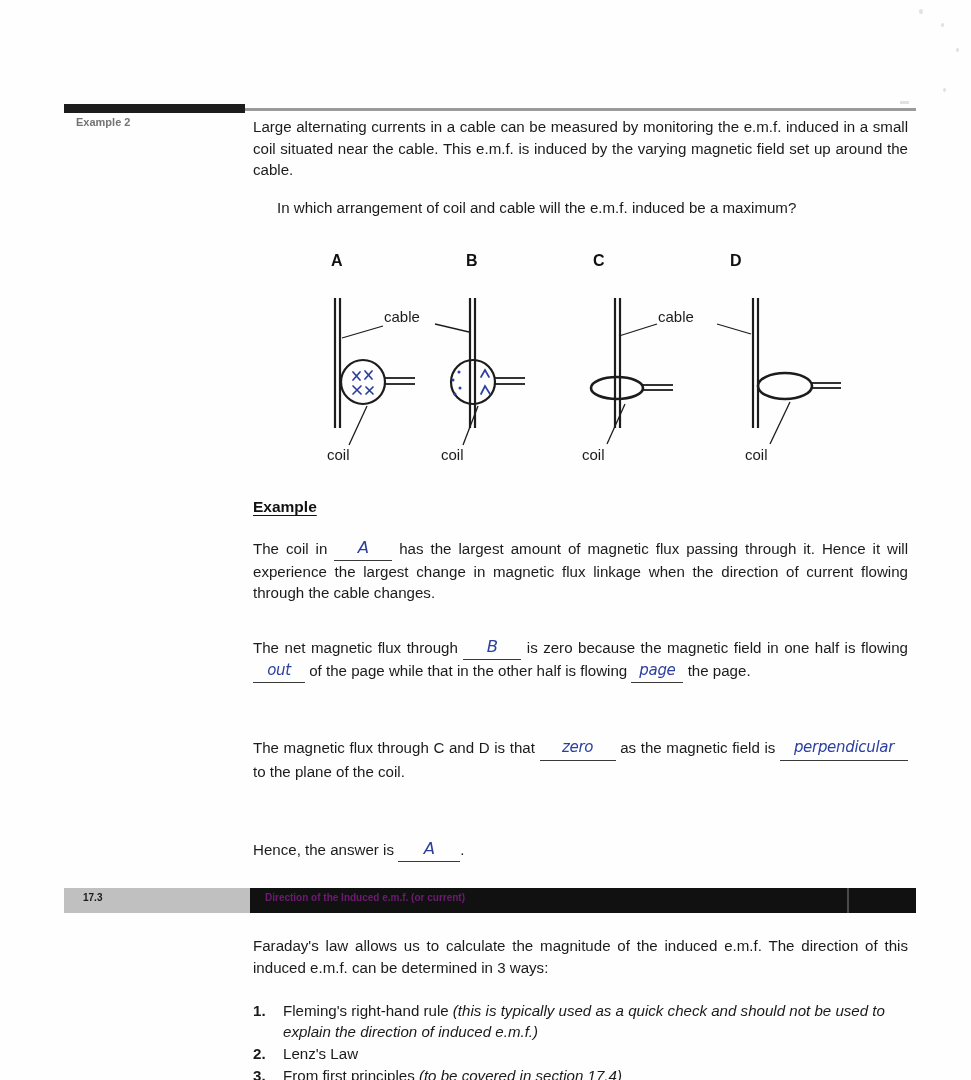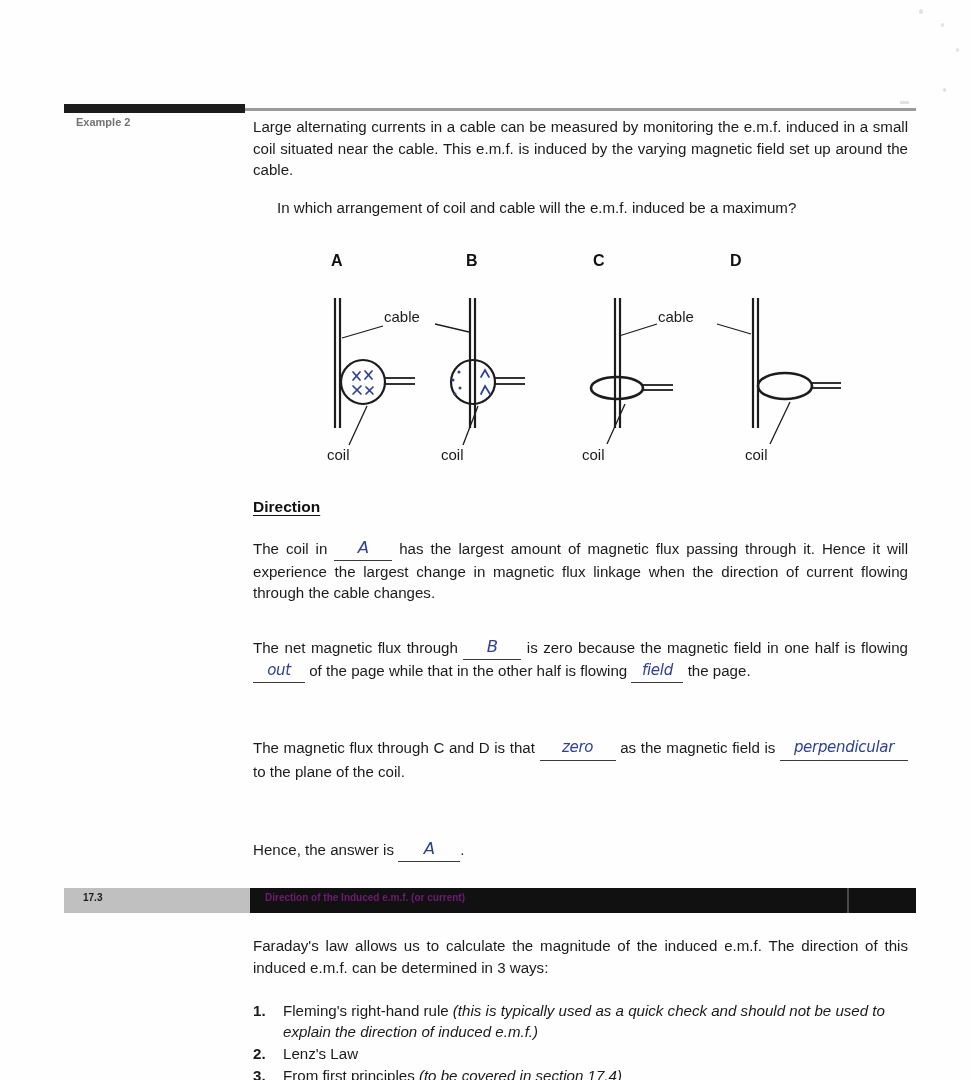--- a/index.html
+++ b/index.html
@@ -288,42 +288,42 @@
 
     <div class="dtext" style="left:99px;top:60px;">cable</div>
     <div class="dtext" style="left:373px;top:60px;">cable</div>
 
     <div class="dtext" style="left:42px;top:198px;">coil</div>
     <div class="dtext" style="left:156px;top:198px;">coil</div>
     <div class="dtext" style="left:297px;top:198px;">coil</div>
     <div class="dtext" style="left:460px;top:198px;">coil</div>
   </div>
 
-  <div class="solution-head">Direction</div>
+  <div class="solution-head">Example</div>
 
   <div class="col just" style="top:538px;">
     <span>The coil in</span>
     <span class="blank" style="width:58px;">
       <span class="hand big">A</span>
     </span>
     <span>has the largest amount of magnetic flux passing through it. Hence it will experience the largest change in magnetic flux linkage when the direction of current flowing through the cable changes.</span>
   </div>
 
   <div class="col just" style="top:637px;">
     <span>The net magnetic flux through</span>
     <span class="blank" style="width:58px;">
       <span class="hand big">B</span>
     </span>
     <span>is zero because the magnetic field in one half is flowing</span>
     <span class="blank" style="width:52px;">
       <span class="hand">out</span>
     </span>
     <span>of the page while that in the other half is flowing</span>
     <span class="blank" style="width:52px;">
-      <span class="hand">field</span>
+      <span class="hand">page</span>
     </span>
     <span>the page.</span>
   </div>
 
   <div class="col just" style="top:737px;">
     <span>The magnetic flux through C and D is that</span>
     <span class="blank" style="width:76px;">
       <span class="hand">zero</span>
     </span>
     <span>as the magnetic field is</span>

